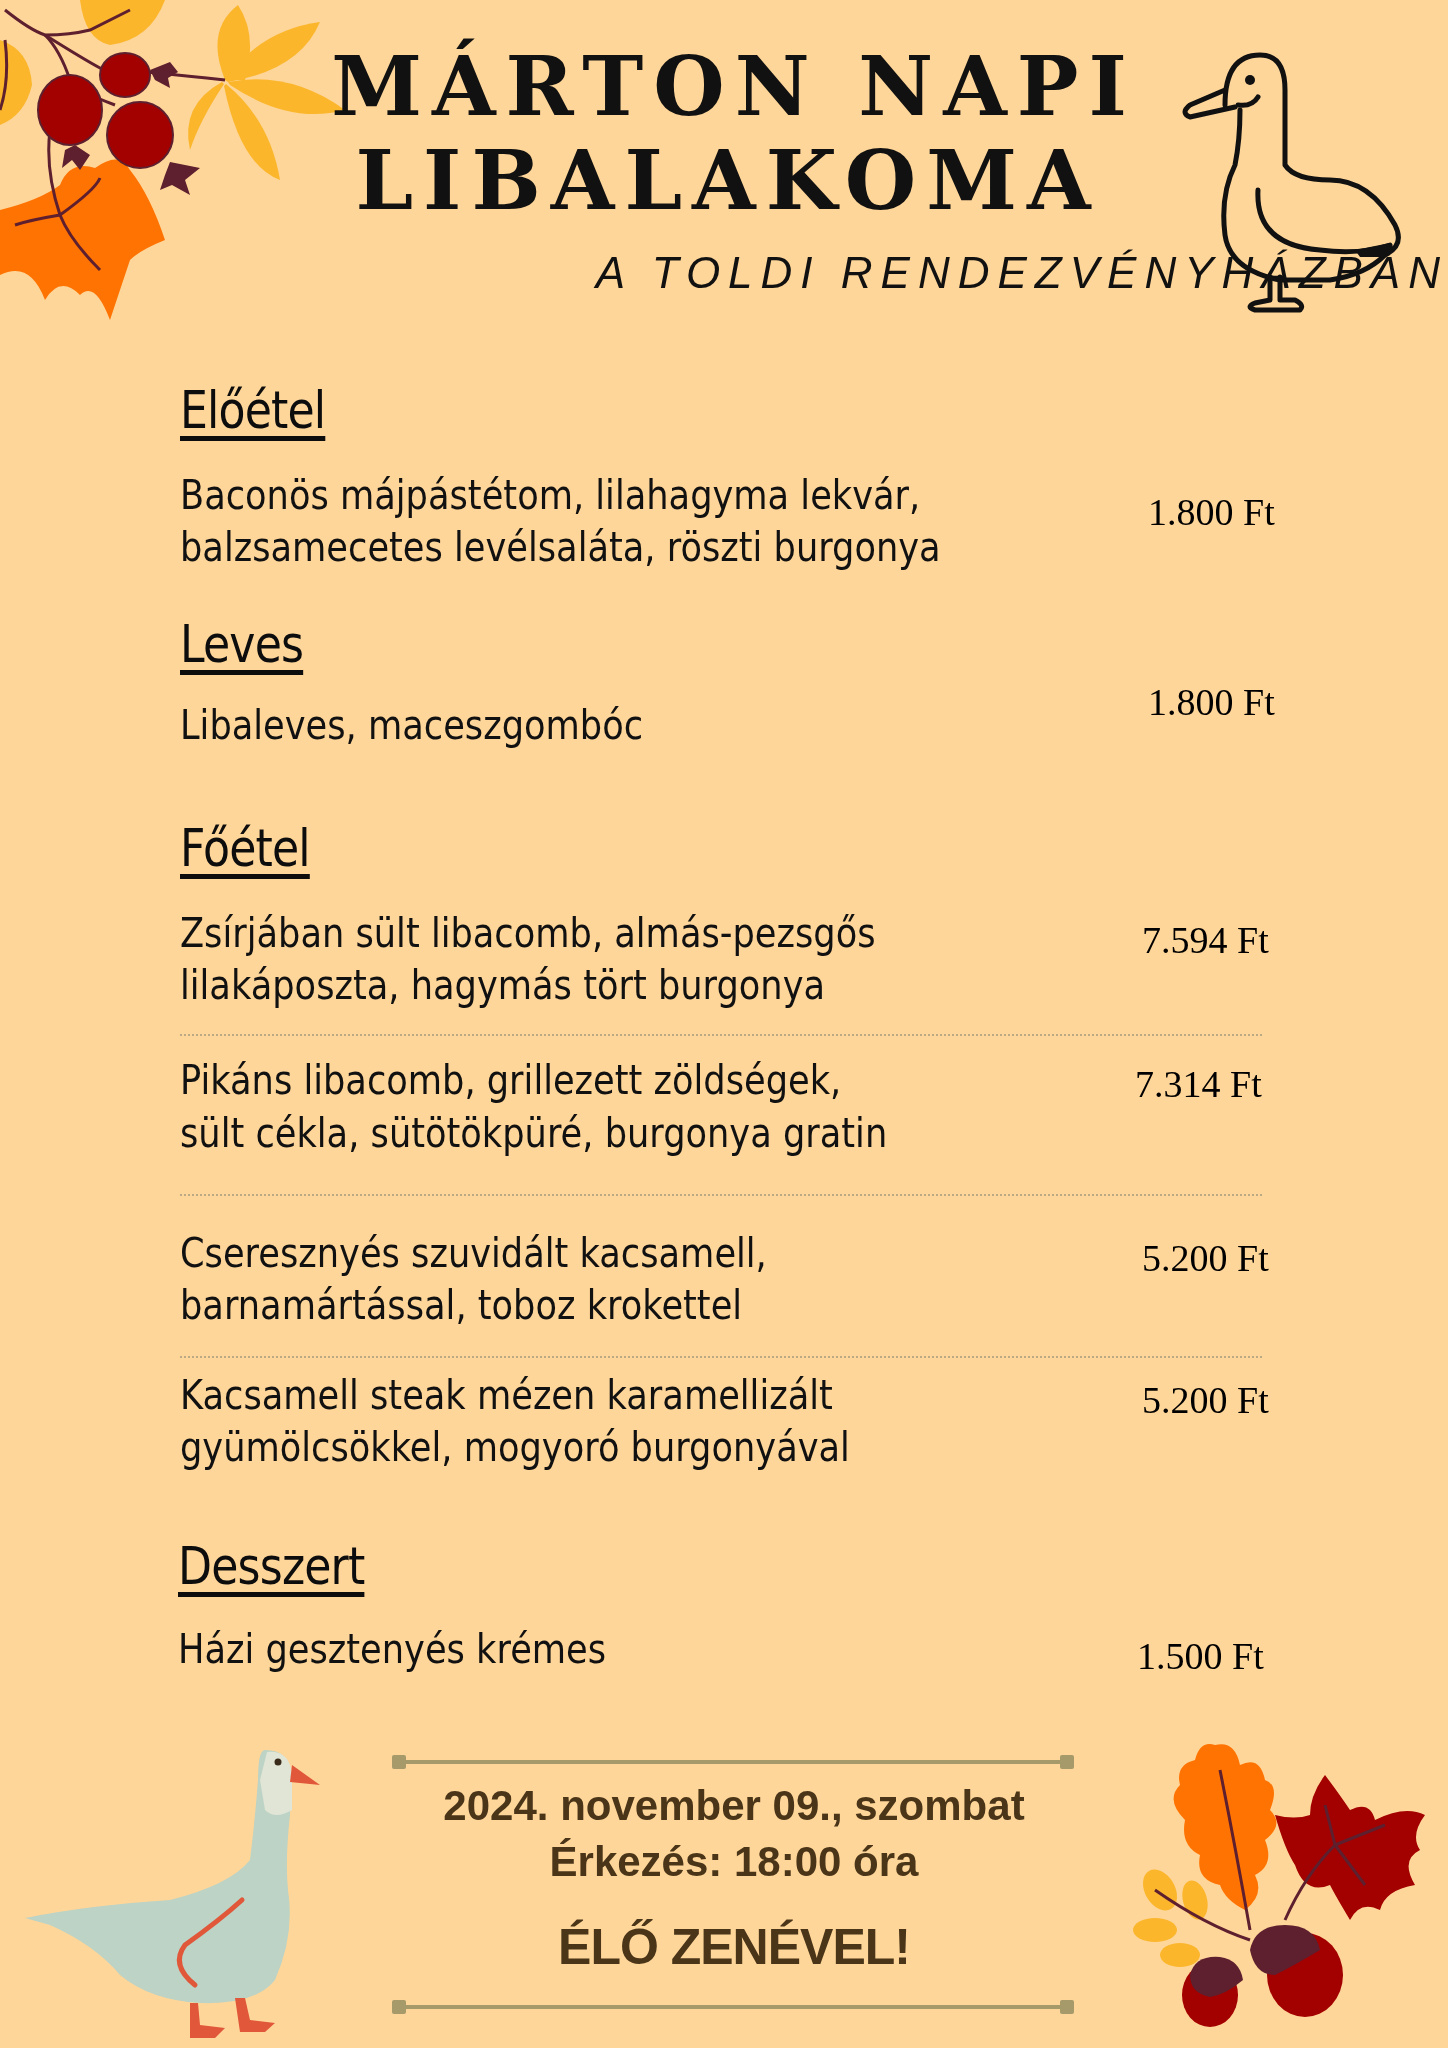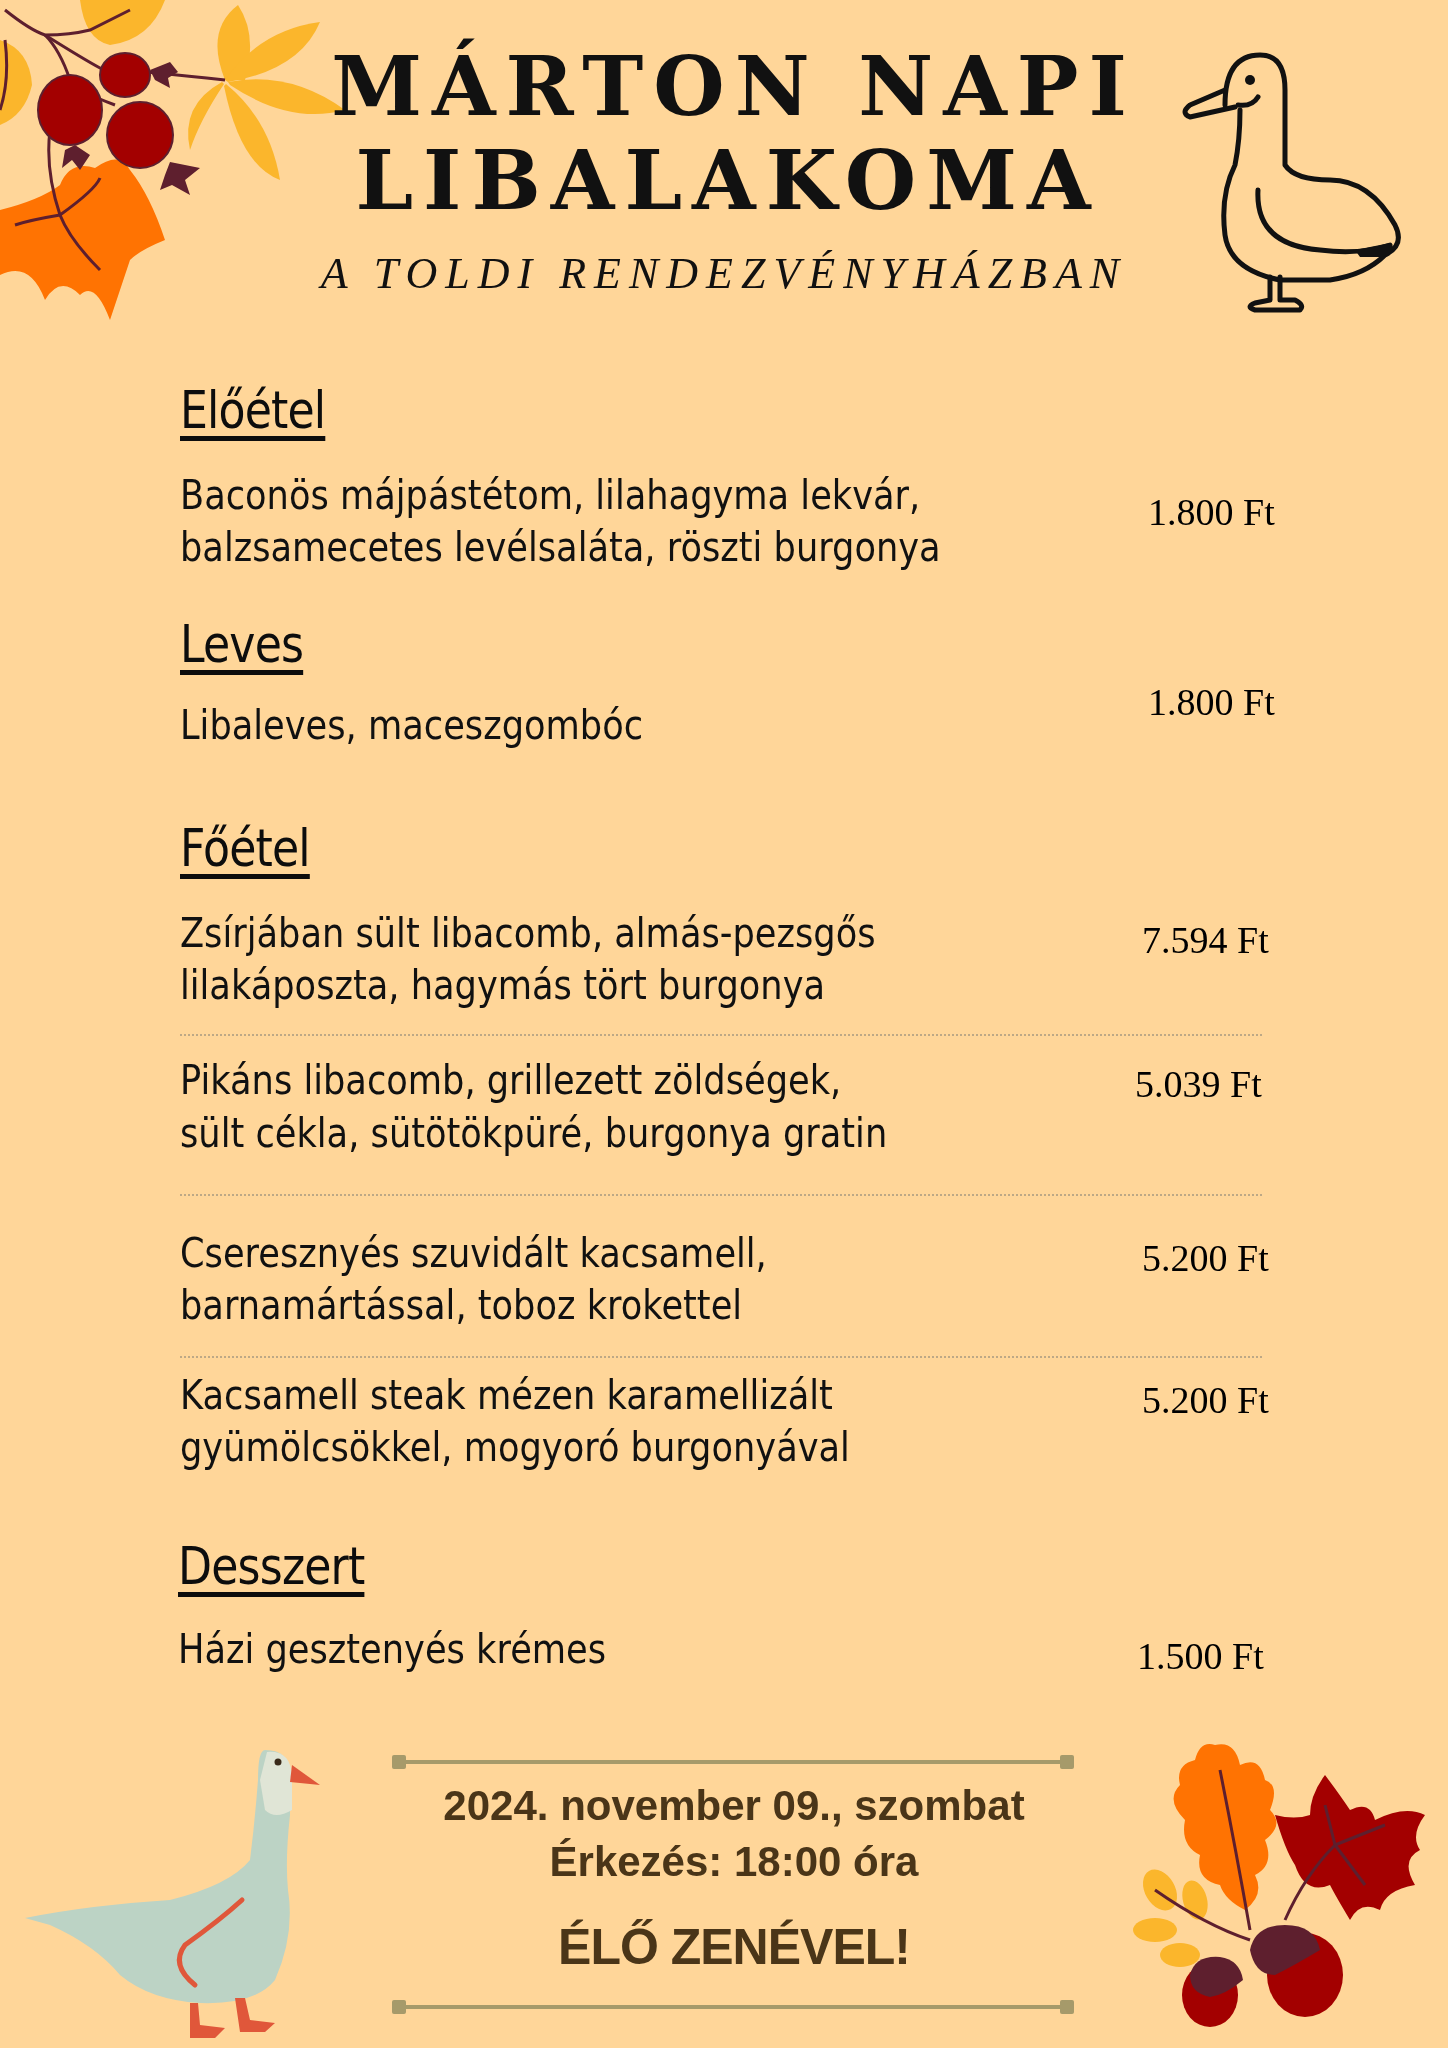--- a/index.html
+++ b/index.html
@@ -25,22 +25,22 @@
     font-size: 82px;
     letter-spacing: 10px;
     line-height: 96px;
     color: #111;
   }
   #title-line-1 { top: 38px; left: 10px; }
   #title-line-2 { top: 132px; left: 4px; }
   #subtitle {
     position: absolute;
     top: 248px; left: 0; width: 1448px;
-    text-align: center;
-    font-family: Liberation Serif, serif;
+    text-align: right;
+    font-family: Liberation Sans, sans-serif;
     font-style: italic;
     font-size: 44px;
     letter-spacing: 8px;
     color: #111;
   }
 
   .menu { position: absolute; left: 180px; width: 1120px; top: 0; }
   .section-heading {
     position: absolute; left: 0;
     font-family: "DejaVu Sans", sans-serif;
@@ -209,21 +209,21 @@
   <div class="section-heading" style="top:818px">Főétel</div>
   <div>
     <div class="item-text" style="top:908px">Zsírjában sült libacomb, almás-pezsgős</div>
     <div class="item-text" style="top:960px">lilakáposzta, hagymás tört burgonya</div>
     <div class="price" style="top:918px; left:962px">7.594 Ft</div>
   </div>
   <div class="divider" style="top:1034px"></div>
   <div>
     <div class="item-text" style="top:1055px">Pikáns libacomb, grillezett zöldségek,</div>
     <div class="item-text" style="top:1108px">sült cékla, sütötökpüré, burgonya gratin</div>
-    <div class="price" style="top:1062px; left:955px">5.039 Ft</div>
+    <div class="price" style="top:1062px; left:955px">7.314 Ft</div>
   </div>
   <div class="divider" style="top:1194px"></div>
   <div>
     <div class="item-text" style="top:1228px">Cseresznyés szuvidált kacsamell,</div>
     <div class="item-text" style="top:1280px">barnamártással, toboz krokettel</div>
     <div class="price" style="top:1236px; left:962px">5.200 Ft</div>
   </div>
   <div class="divider" style="top:1356px"></div>
   <div>
     <div class="item-text" style="top:1370px">Kacsamell steak mézen karamellizált</div>

